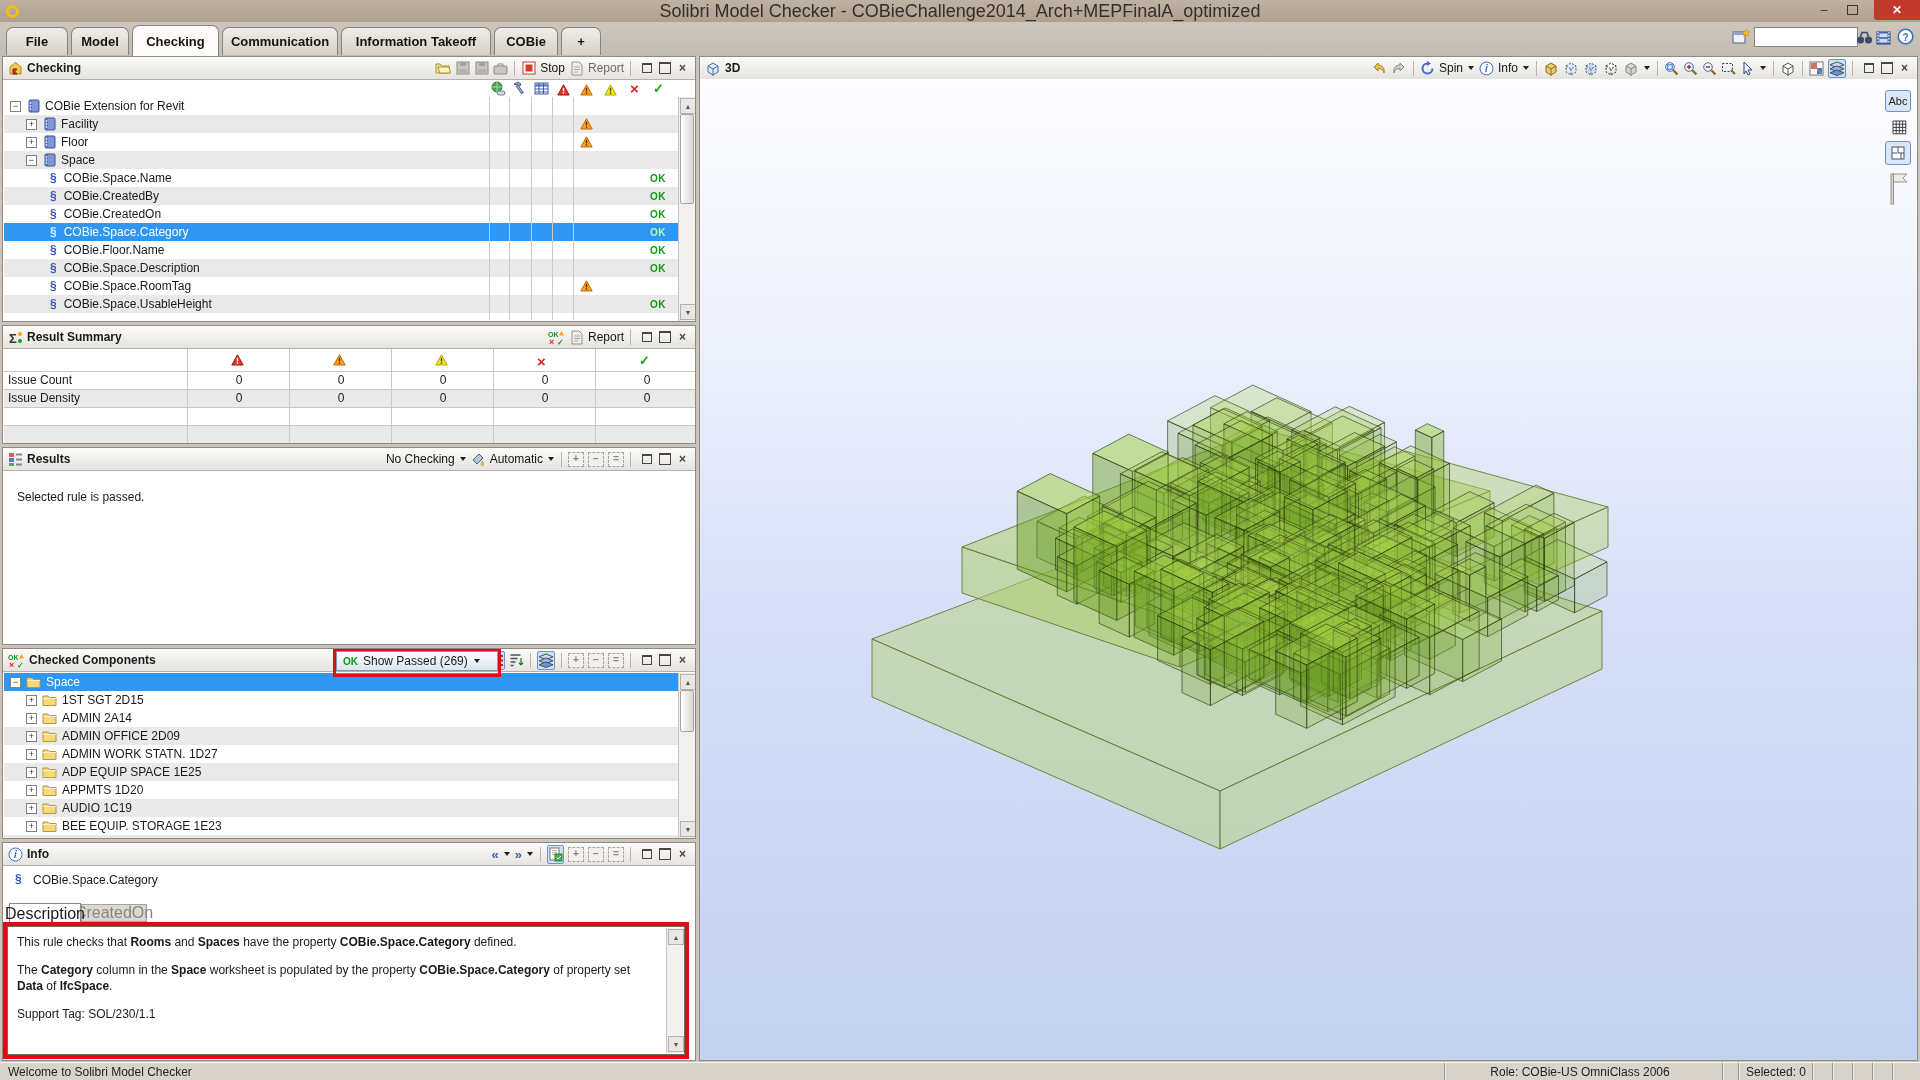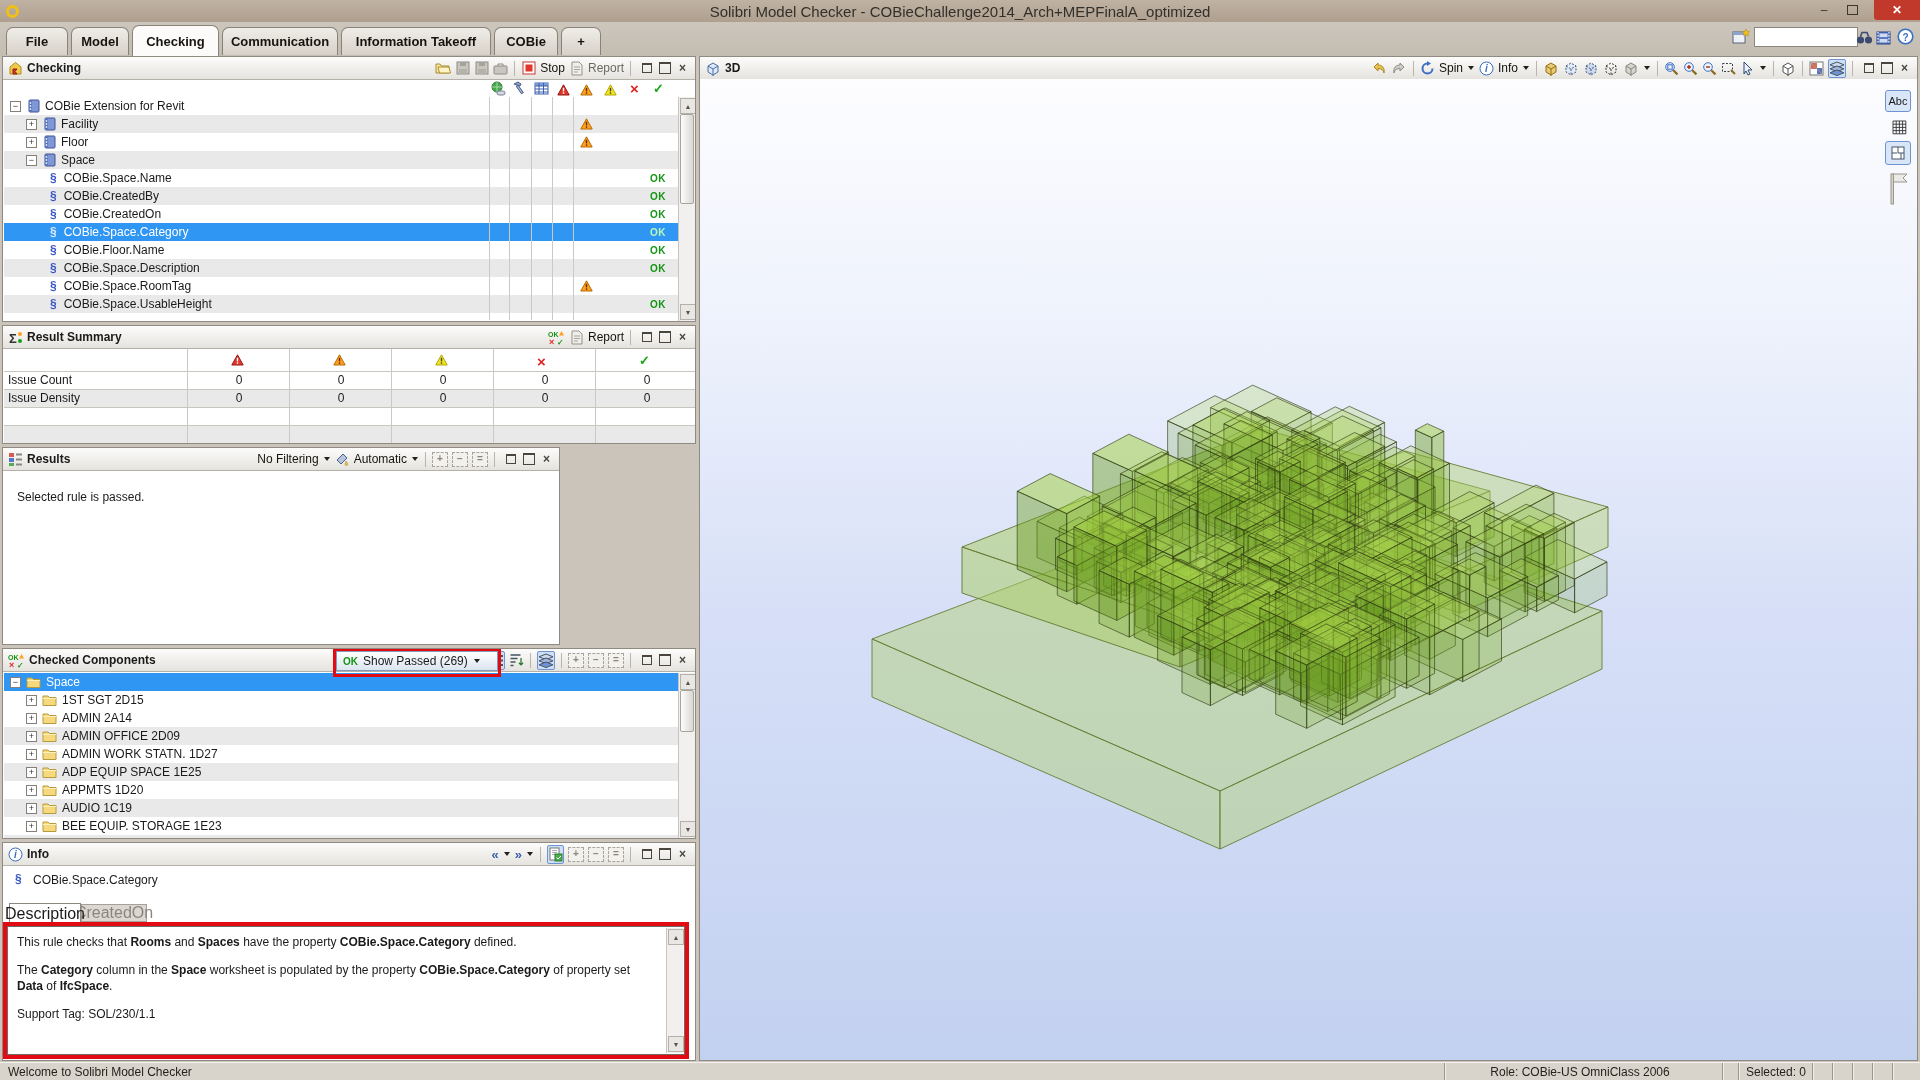--- a/index.html
+++ b/index.html
@@ -4,21 +4,21 @@
 <style>
   html,body{margin:0;padding:0}
   body{width:1920px;height:1080px;position:relative;overflow:hidden;background:#cbc4ba;
        font-family:"Liberation Sans",sans-serif;font-size:12px;color:#1a1a1a;
        -webkit-font-smoothing:antialiased}
   .abs{position:absolute}
   
   .titlebar{position:absolute;left:0;top:0;width:1920px;height:22px;
     background:linear-gradient(#c0b2a2,#ae9f8f);display:flex;align-items:center;z-index:50}
   .logo{width:13px;height:13px;border:3px solid #f0c114;border-radius:50%;margin-left:6px;box-sizing:border-box}
-  .title-text{position:absolute;left:0;right:0;text-align:center;font-size:15px;color:#33302b}
+  .title-text{position:absolute;left:0;right:0;text-align:center;font-size:18px;color:#33302b}
   .cap-btn{position:absolute;top:0;height:20px;display:flex;align-items:center;justify-content:center;
     font-size:12px;color:#3a372f;cursor:default}
   .cap-min{right:82px;width:28px}.cap-max{right:54px;width:28px}
   .cap-close{right:0;width:46px;background:#c0392b;color:#fff;font-weight:bold;border-radius:0 0 0 3px}
   .gmax{width:9px;height:8px;border:1px solid #3a372f}
   
   .tabstrip{position:absolute;left:0;top:22px;width:1920px;height:34px;
     background:linear-gradient(#cdc6bc,#c3bcb1)}
   .tab{position:absolute;top:5px;height:28px;box-sizing:border-box;border:1px solid #87827a;border-bottom:none;
     border-radius:7px 7px 0 0;background:linear-gradient(#f0ede8,#d6d1c8);display:flex;align-items:center;
@@ -459,33 +459,33 @@
       <div class="gline" style="left:490px;top:23px;height:94px"></div>
       <div class="gline" style="left:592px;top:23px;height:94px"></div>
       <div class="rline" style="left:1px;top:45px;width:692px"></div>
       <div class="rline" style="left:1px;top:63px;width:692px"></div>
       <div class="rline" style="left:1px;top:81px;width:692px"></div>
       <div class="rline" style="left:1px;top:99px;width:692px"></div>
       <div class="rline" style="left:1px;top:117px;width:692px"></div>
     </div>
 </div>
 
-<div class="panel" id="p-results" style="left:2px;top:447px;width:558px;height:198px">
+<div class="panel" id="p-results" style="left:2px;top:447px;width:694px;height:198px">
   <div class="phead">
     <span class="islot">
         <svg width="15" height="15" viewBox="0 0 15 15">
           <rect x="1" y="1" width="5" height="4" fill="#d85b50"></rect>
           <rect x="1" y="6" width="5" height="4" fill="#5577cc"></rect>
           <rect x="1" y="11" width="5" height="3" fill="#55aa55"></rect>
           <path d="M8 2.5h6M8 7.5h6M8 12.5h6" stroke="#888" stroke-width="2"></path>
         </svg>
       </span>
     <span class="ptitle">Results</span>
     <span class="sp"></span>
-    <span class="toollabel">No Filtering</span>
+    <span class="toollabel">No Checking</span>
     <span class="dar"></span>
     <span class="islot">
         <svg width="14" height="14" viewBox="0 0 14 14">
           <path d="M2 8l6-6 4 4-6 6z" fill="#b8c4dd" stroke="#4a5f8a"></path>
           <path d="M11 9c1 1.4 1.8 2.3 1.8 3.2a1.4 1.4 0 0 1-2.8 0c0-.9.5-1.8 1-3.2z" fill="#e8c34c" stroke="#a8862a" stroke-width=".5"></path>
         </svg>
       </span>
     <span class="toollabel">Automatic</span>
     <span class="dar"></span>
     <span class="sep"></span>

